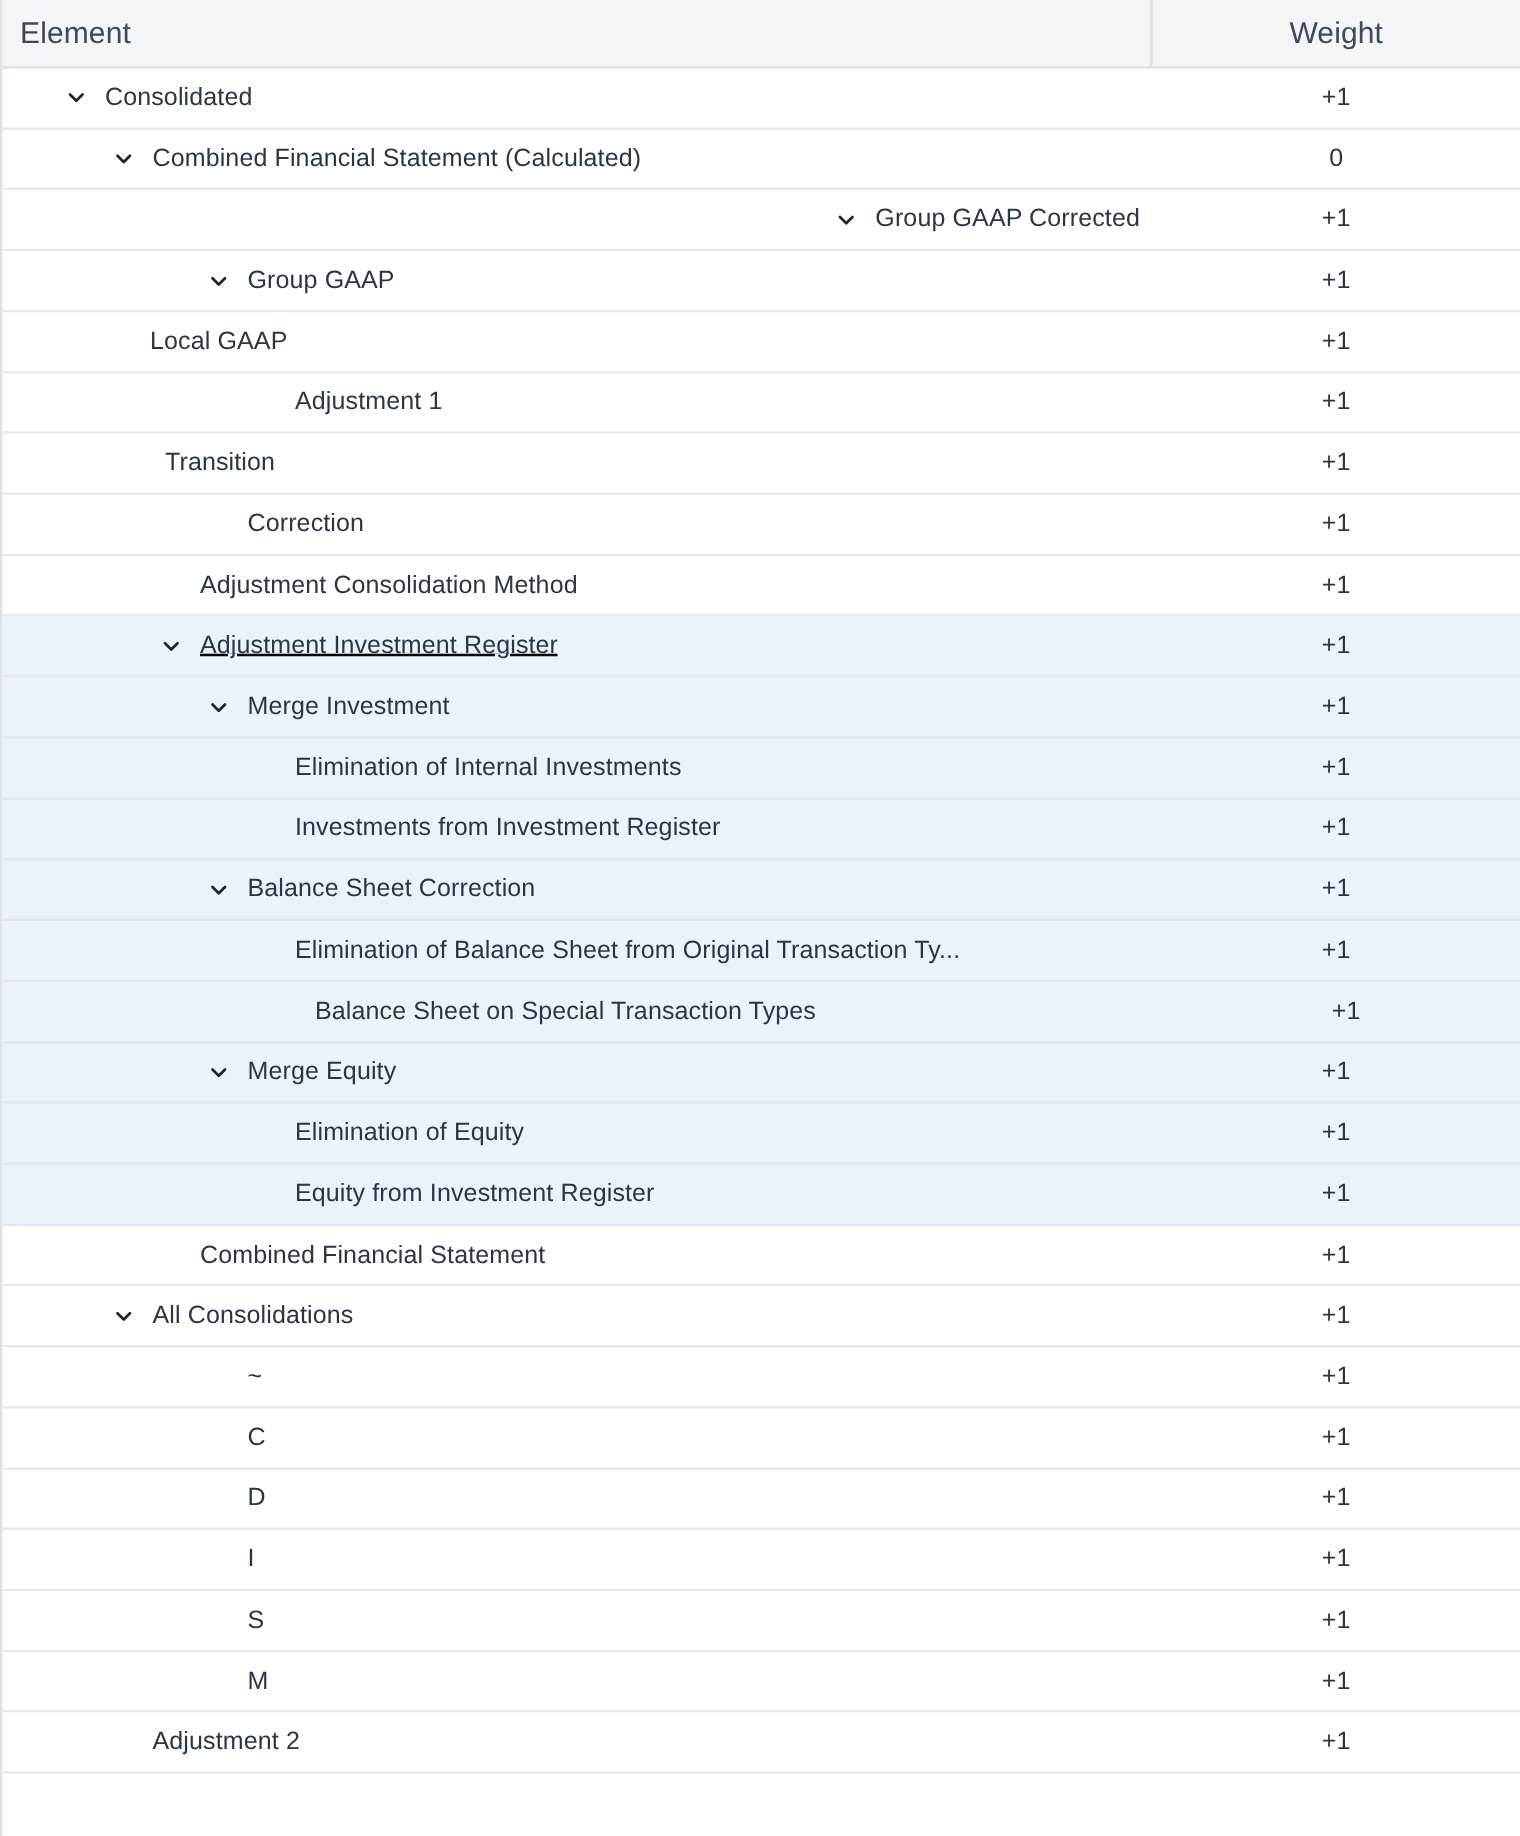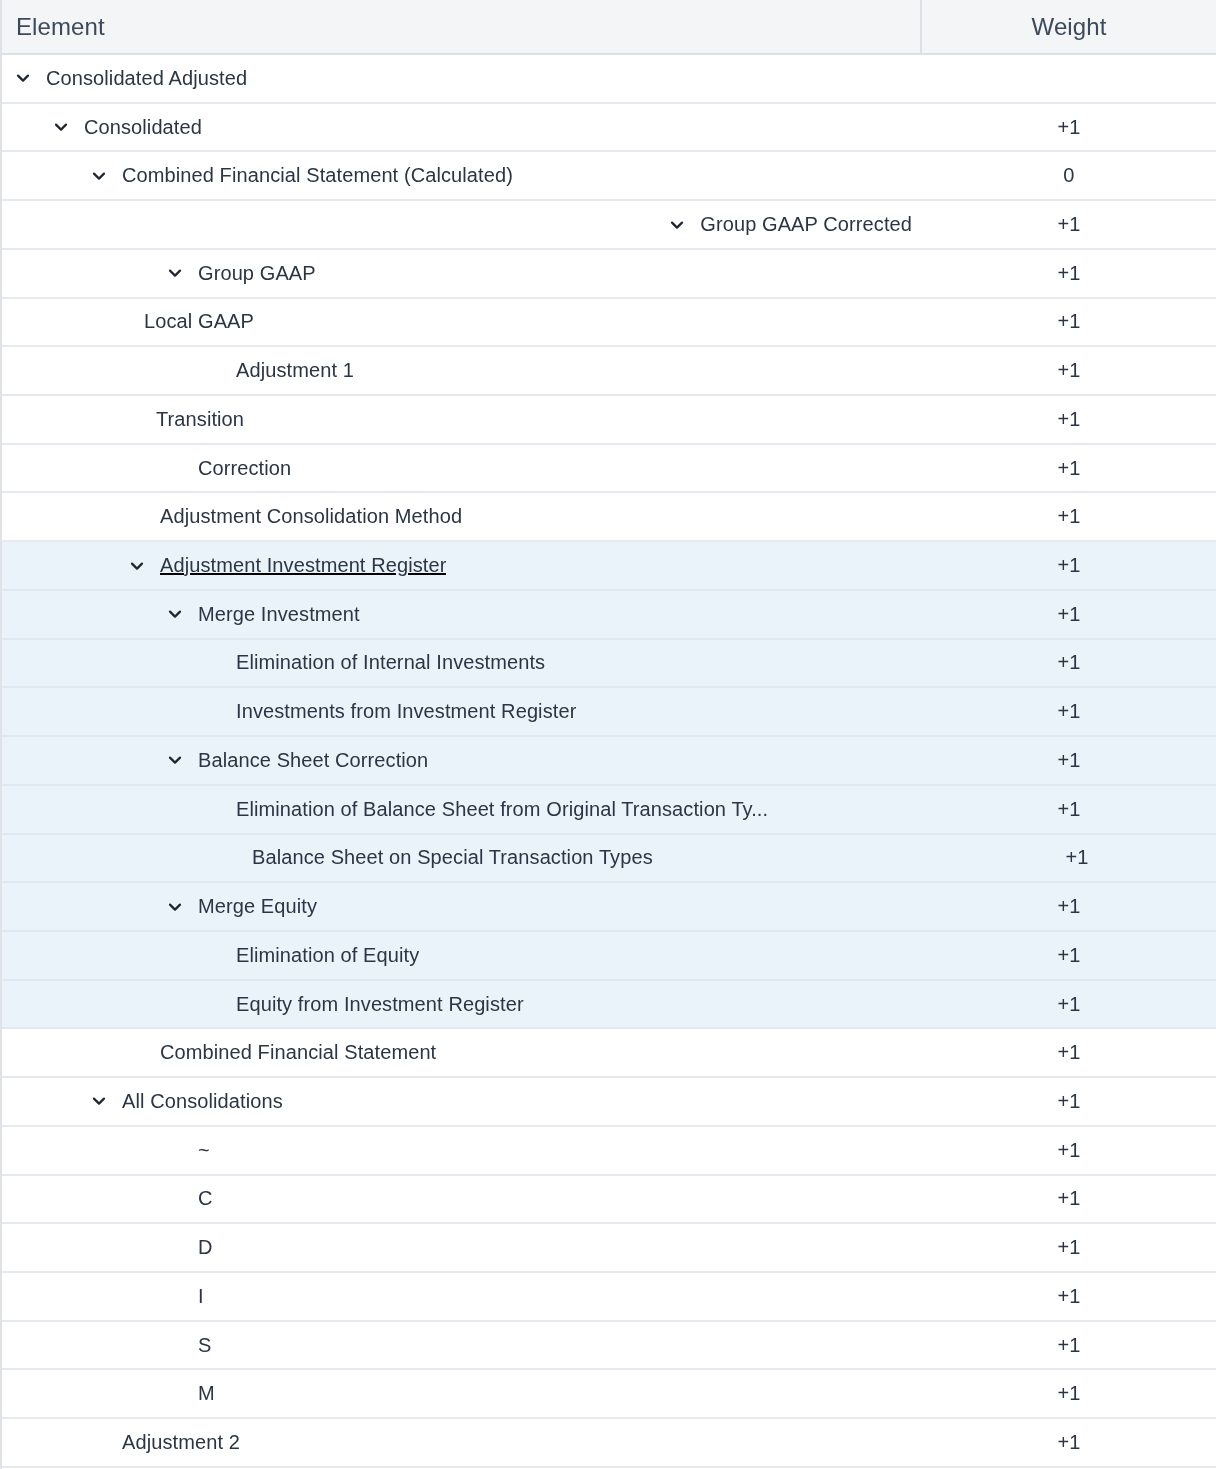--- a/index.html
+++ b/index.html
@@ -107,31 +107,20 @@
 
 <div class="tree-table">
 
   <div class="thead">
     <div class="th th-element">Element</div>
     <div class="th th-weight">Weight</div>
   </div>
 
   <div class="tbody" id="tbody">
       <div class="row">
-        <div class="cell-element" style="padding-left: 6px;">
-          <span class="chev">
-            <svg width="18" height="18" viewBox="0 0 18 18" aria-hidden="true">
-              <path d="M4 6.6 L9 11.6 L14 6.6" fill="none" stroke="#1f2633" stroke-width="2.2" stroke-linecap="round" stroke-linejoin="round"></path>
-            </svg>
-          </span>
-          <span class="label">Consolidated Adjusted</span>
-        </div>
-        <div class="cell-weight"></div>
-      </div>
-      <div class="row">
         <div class="cell-element" style="padding-left: 44px;">
           <span class="chev">
             <svg width="18" height="18" viewBox="0 0 18 18" aria-hidden="true">
               <path d="M4 6.6 L9 11.6 L14 6.6" fill="none" stroke="#1f2633" stroke-width="2.2" stroke-linecap="round" stroke-linejoin="round"></path>
             </svg>
           </span>
           <span class="label">Consolidated</span>
         </div>
         <div class="cell-weight">+1</div>
       </div>
@@ -162,35 +151,35 @@
           <span class="chev">
             <svg width="18" height="18" viewBox="0 0 18 18" aria-hidden="true">
               <path d="M4 6.6 L9 11.6 L14 6.6" fill="none" stroke="#1f2633" stroke-width="2.2" stroke-linecap="round" stroke-linejoin="round"></path>
             </svg>
           </span>
           <span class="label">Group GAAP</span>
         </div>
         <div class="cell-weight">+1</div>
       </div>
       <div class="row">
-        <div class="cell-element" style="padding-left: 104px;">
+        <div class="cell-element" style="padding-left: 80px;">
           <span class="chev empty"></span>
           <span class="label">Local GAAP</span>
         </div>
         <div class="cell-weight">+1</div>
       </div>
       <div class="row">
         <div class="cell-element" style="padding-left: 196px;">
           <span class="chev empty"></span>
           <span class="label">Adjustment 1</span>
         </div>
         <div class="cell-weight">+1</div>
       </div>
       <div class="row">
-        <div class="cell-element" style="padding-left: 116px;">
+        <div class="cell-element" style="padding-left: 92px;">
           <span class="chev empty"></span>
           <span class="label">Transition</span>
         </div>
         <div class="cell-weight">+1</div>
       </div>
       <div class="row">
         <div class="cell-element" style="padding-left: 158px;">
           <span class="chev empty"></span>
           <span class="label">Correction</span>
         </div>

